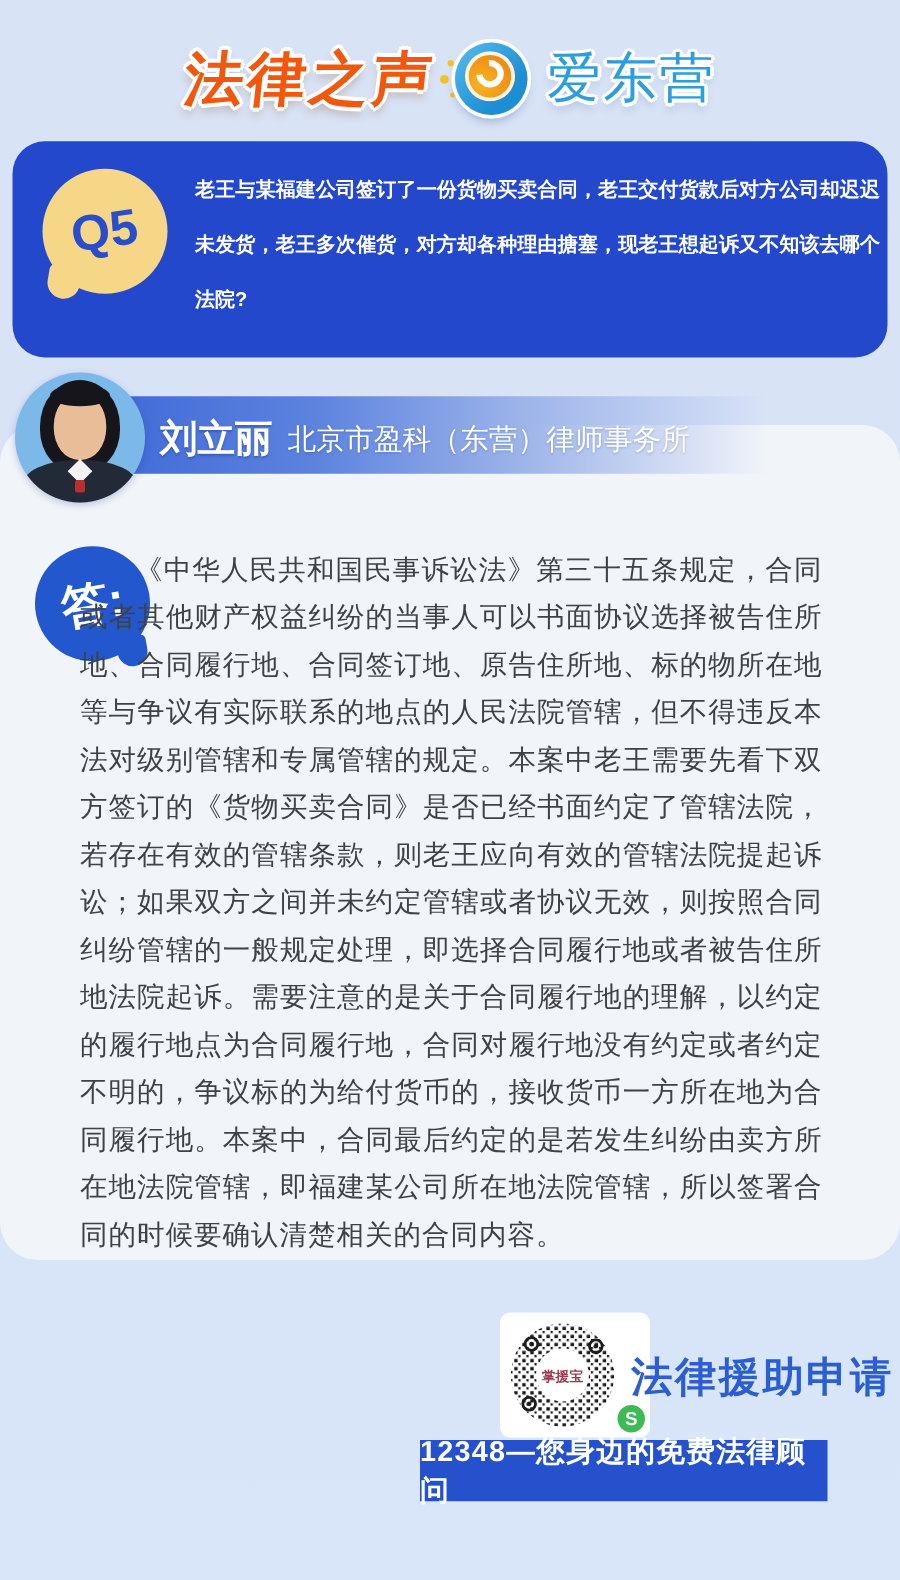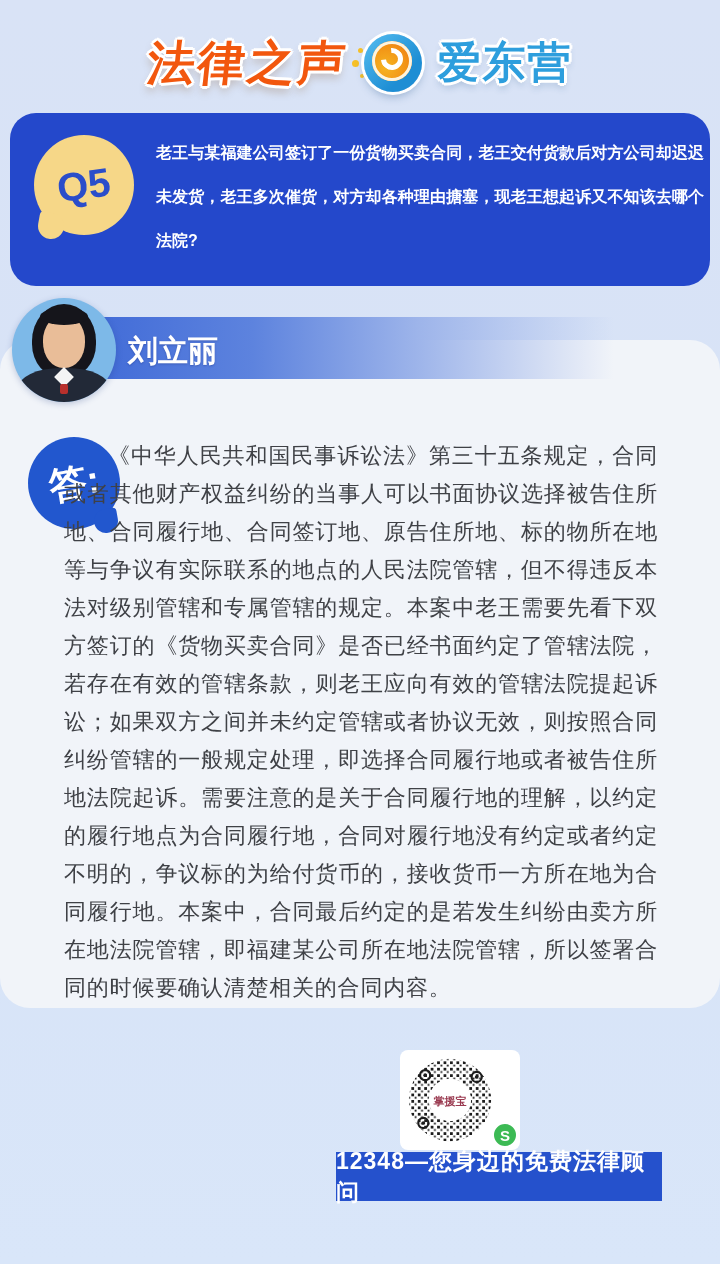--- a/index.html
+++ b/index.html
@@ -17,21 +17,21 @@
     display:flex; align-items:center; justify-content:center; gap:16px;
   }
   .wordmark-orange {
     font-size:47px; font-weight:bold; letter-spacing:3px; color:#f2570e;
     transform:skewX(-6deg);
     text-shadow:-2px -2px 0 #fff,2px -2px 0 #fff,-2px 2px 0 #fff,2px 2px 0 #fff,
                 -3px 0 0 #fff,3px 0 0 #fff,0 -3px 0 #fff,0 3px 0 #fff,
                 0 6px 8px rgba(120,70,20,.35);
   }
   .wordmark-blue {
-    font-size:43px; font-weight:bold; letter-spacing:2px; color:#2d9edd;
+    font-size:43px; font-weight:normal; letter-spacing:2px; color:#2d9edd;
     text-shadow:-2px -2px 0 #fff,2px -2px 0 #fff,-2px 2px 0 #fff,2px 2px 0 #fff,
                 -3px 0 0 #fff,3px 0 0 #fff,0 -3px 0 #fff,0 3px 0 #fff,
                 0 5px 7px rgba(40,90,140,.3);
   }
   .swirl { position:relative; width:58px; height:58px; }
   .swirl .outer {
     position:absolute; inset:0; border-radius:50%;
     background:linear-gradient(135deg,#55bdf0 0%,#1e8ed4 70%);
     box-shadow:0 0 0 3px #fff, 0 5px 8px rgba(40,90,140,.35);
   }
@@ -175,20 +175,21 @@
   <div class="lawyer-bar"></div>
   <div class="avatar">
     <div class="hair"></div>
     <div class="face"></div>
     <div class="fringe"></div>
     <div class="suit"></div>
     <div class="collar"></div>
     <div class="badge"></div>
   </div>
   <div class="lawyer-name">刘立丽</div>
+  <div class="lawyer-firm">北京市盈科（东营）律师事务所</div>
 
   <div class="a-bubble">
     <div class="tail"></div>
     <div class="label">答:</div>
   </div>
   <div class="answer-text">《中华人民共和国民事诉讼法》第三十五条规定，合同或者其他财产权益纠纷的当事人可以书面协议选择被告住所地、合同履行地、合同签订地、原告住所地、标的物所在地等与争议有实际联系的地点的人民法院管辖，但不得违反本法对级别管辖和专属管辖的规定。本案中老王需要先看下双方签订的《货物买卖合同》是否已经书面约定了管辖法院，若存在有效的管辖条款，则老王应向有效的管辖法院提起诉讼；如果双方之间并未约定管辖或者协议无效，则按照合同纠纷管辖的一般规定处理，即选择合同履行地或者被告住所地法院起诉。需要注意的是关于合同履行地的理解，以约定的履行地点为合同履行地，合同对履行地没有约定或者约定不明的，争议标的为给付货币的，接收货币一方所在地为合同履行地。本案中，合同最后约定的是若发生纠纷由卖方所在地法院管辖，即福建某公司所在地法院管辖，所以签署合同的时候要确认清楚相关的合同内容。</div>
 
   <div class="qr-box">
     <svg width="92" height="92" viewBox="0 0 100 100">
       <defs>
@@ -207,17 +208,18 @@
         <circle cx="79" cy="25" r="5.5"></circle>
         <circle cx="21" cy="75" r="5.5"></circle>
       </g>
       <circle cx="23" cy="23" r="2" fill="#1c1c1c"></circle>
       <circle cx="79" cy="25" r="2" fill="#1c1c1c"></circle>
       <circle cx="21" cy="75" r="2" fill="#1c1c1c"></circle>
       <text x="50" y="55" text-anchor="middle" font-size="12" font-weight="bold" fill="#9a3a50">掌援宝</text>
     </svg>
     <div class="mp-badge">S</div>
   </div>
+  <div class="legal-aid-caption">法律援助申请</div>
   <div class="hotline-banner">
     <div class="txt">12348—您身边的免费法律顾问</div>
   </div>
 
 </div>
 
 </body></html>

